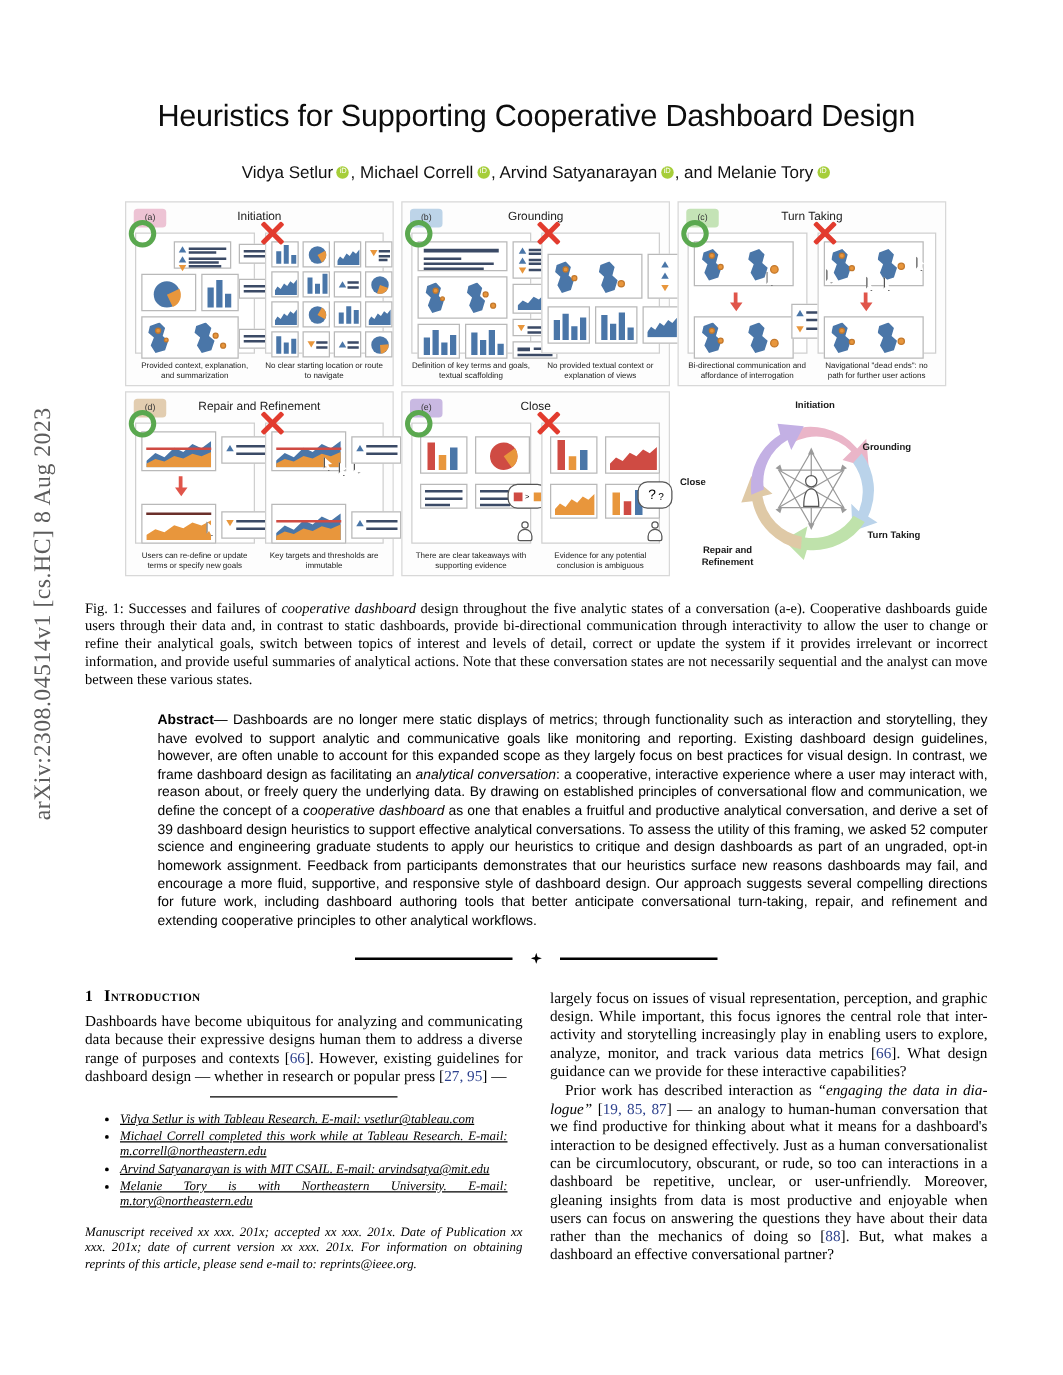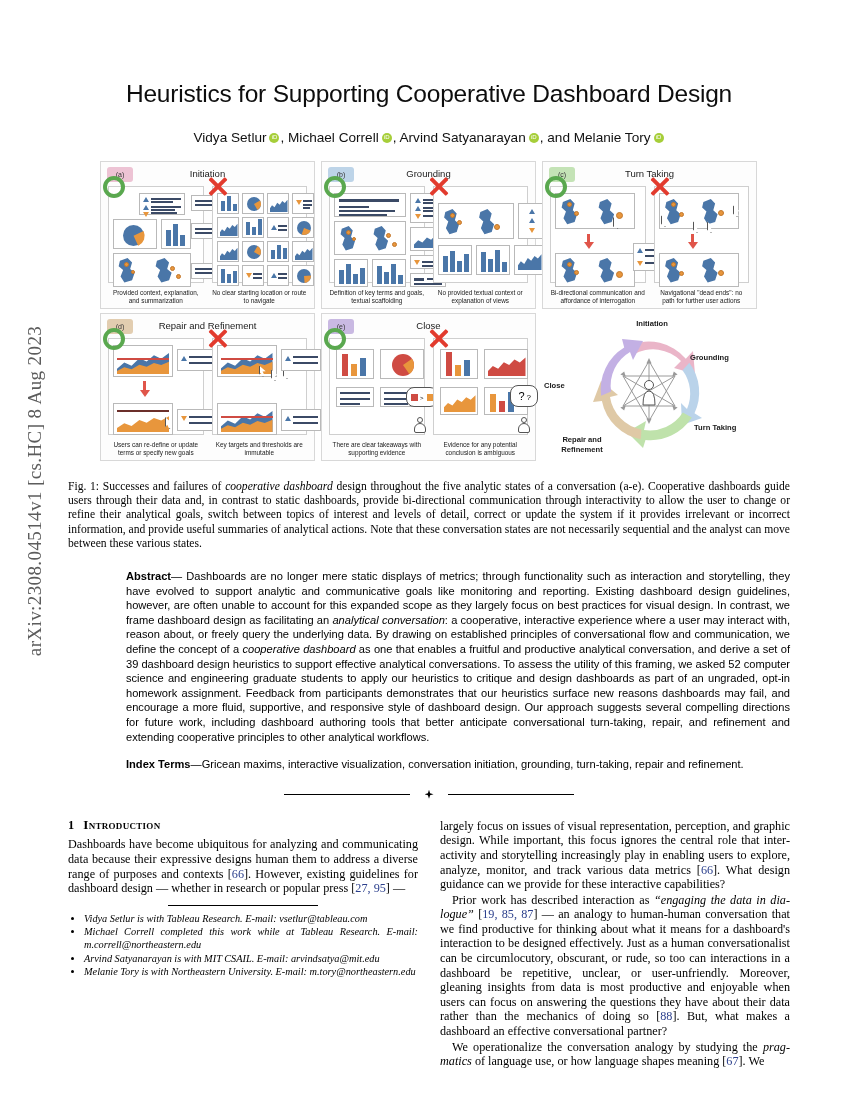--- a/index.html
+++ b/index.html
@@ -253,21 +253,21 @@
   .sc { font-variant: small-caps; font-size: 13.2px; letter-spacing: 0.3px; }
   .cite { color: #2b3f8c; }
   .para { text-indent: 12px; margin-top: 1px; }
   .para.first { text-indent: 0; }
   .rule { width: 150px; height: 1.2px; background: #000; margin: 9px auto 7px; }
   .fn {
     font-size: 10.3px;
     line-height: 12.6px;
     font-style: italic;
   }
-  .fn ul { margin: 0; padding-left: 16px; }
+  .fn ul { margin: 12px; padding-left: 16px; text-decoration: underline; }
   .fn li { margin-bottom: 1px; }
   .fn-block { margin-top: 10px; font-size: 10.3px; line-height: 12.6px; font-style: italic; text-align: justify; }
 </style>
 </head>
 <body>
 
 <div class="arxiv-stamp">arXiv:2308.04514v1  [cs.HC]  8 Aug 2023</div>
 
 <div class="page">
 
@@ -731,23 +731,20 @@
       <div class="cyc-label" style="left:2px; top:68px; width:46px; text-align:left;">Close</div>
     </div>
   </div>
 
   <div class="fig-caption">
     <span>Fig. 1:</span><span> Successes and failures of <i>cooperative dashboard</i> design throughout the five analytic states of a conversation (a-e). Cooperative dashboards guide users through their data and, in contrast to static dashboards, provide bi-directional communication through interactivity to allow the user to change or refine their analytical goals, switch between topics of interest and levels of detail, correct or update the system if it provides irrelevant or incorrect information, and provide useful summaries of analytical actions. Note that these conversation states are not necessarily sequential and the analyst can move between these various states.</span>
   </div>
 
   <div class="abstract">
     <b>Abstract</b><span>— Dashboards are no longer mere static displays of metrics; through functionality such as interaction and storytelling, they have evolved to support analytic and communicative goals like monitoring and reporting. Existing dashboard design guidelines, however, are often unable to account for this expanded scope as they largely focus on best practices for visual design. In contrast, we frame dashboard design as facilitating an </span><i>analytical conversation</i><span>: a cooperative, interactive experience where a user may interact with, reason about, or freely query the underlying data. By drawing on established principles of conversational flow and communication, we define the concept of a </span><i>cooperative dashboard</i><span> as one that enables a fruitful and productive analytical conversation, and derive a set of </span><span>39</span><span> dashboard design heuristics to support effective analytical conversations. To assess the utility of this framing, we asked </span><span>52</span><span> computer science and engineering graduate students to apply our heuristics to critique and design dashboards as part of an ungraded, opt-in homework assignment. Feedback from participants demonstrates that our heuristics surface new reasons dashboards may fail, and encourage a more fluid, supportive, and responsive style of dashboard design. Our approach suggests several compelling directions for future work, including dashboard authoring tools that better anticipate conversational turn-taking, repair, and refinement and extending cooperative principles to other analytical workflows.</span>
-    <div class="idx">
-      <b>Index Terms</b><span>—Gricean maxims, interactive visualization, conversation initiation, grounding, turn-taking, repair and refinement.</span>
-    </div>
   </div>
 
   <div class="sep">
     <div class="ln l"></div>
     <div class="dm"></div>
     <div class="ln r"></div>
   </div>
 
   <div class="cols">
 
@@ -763,28 +760,26 @@
 
       <div class="fn">
         <ul>
           <li>Vidya Setlur is with Tableau Research. E-mail: vsetlur@tableau.com</li>
           <li>Michael Correll completed this work while at Tableau Research. E-mail: m.correll@northeastern.edu</li>
           <li>Arvind Satyanarayan is with MIT CSAIL. E-mail: arvindsatya@mit.edu</li>
           <li>Melanie Tory is with Northeastern University. E-mail: m.tory@northeastern.edu</li>
         </ul>
       </div>
 
+      <div class="fn-block">Manuscript received xx xxx. 201x; accepted xx xxx. 201x. Date of Publication xx xxx. 201x; date of current version xx xxx. 201x. For information on obtaining reprints of this article, please send e-mail to: reprints@ieee.org.</div>
     </div>
 
     <div class="col">
       <div class="para first">
         <span>largely focus on issues of visual representation, perception, and graphic design. While important, this focus ignores the central role that inter-activity and storytelling increasingly play in enabling users to explore, analyze, monitor, and track various data metrics [</span><span class="cite">66</span><span>]. What design guidance can we provide for these interactive capabilities?</span>
       </div>
       <div class="para">
         <span>Prior work has described interaction as </span><i>“engaging the data in dia-logue”</i><span> [</span><span class="cite">19, 85, 87</span><span>] — an analogy to human-human conversation that we find productive for thinking about what it means for a dashboard's interaction to be designed effectively. Just as a human conversationalist can be circumlocutory, obscurant, or rude, so too can interactions in a dashboard be repetitive, unclear, or user-unfriendly. Moreover, gleaning insights from data is most productive and enjoyable when users can focus on answering the questions they have about their data rather than the mechanics of doing so [</span><span class="cite">88</span><span>]. But, what makes a dashboard an effective conversational partner?</span>
       </div>
-      <div class="para">
-        <span>We operationalize the conversation analogy by studying the </span><i>prag-matics</i><span> of language use, or how language shapes meaning [</span><span class="cite">67</span><span>]. We</span>
-      </div>
     </div>
 
   </div>
 </div>
 
 </body></html>

